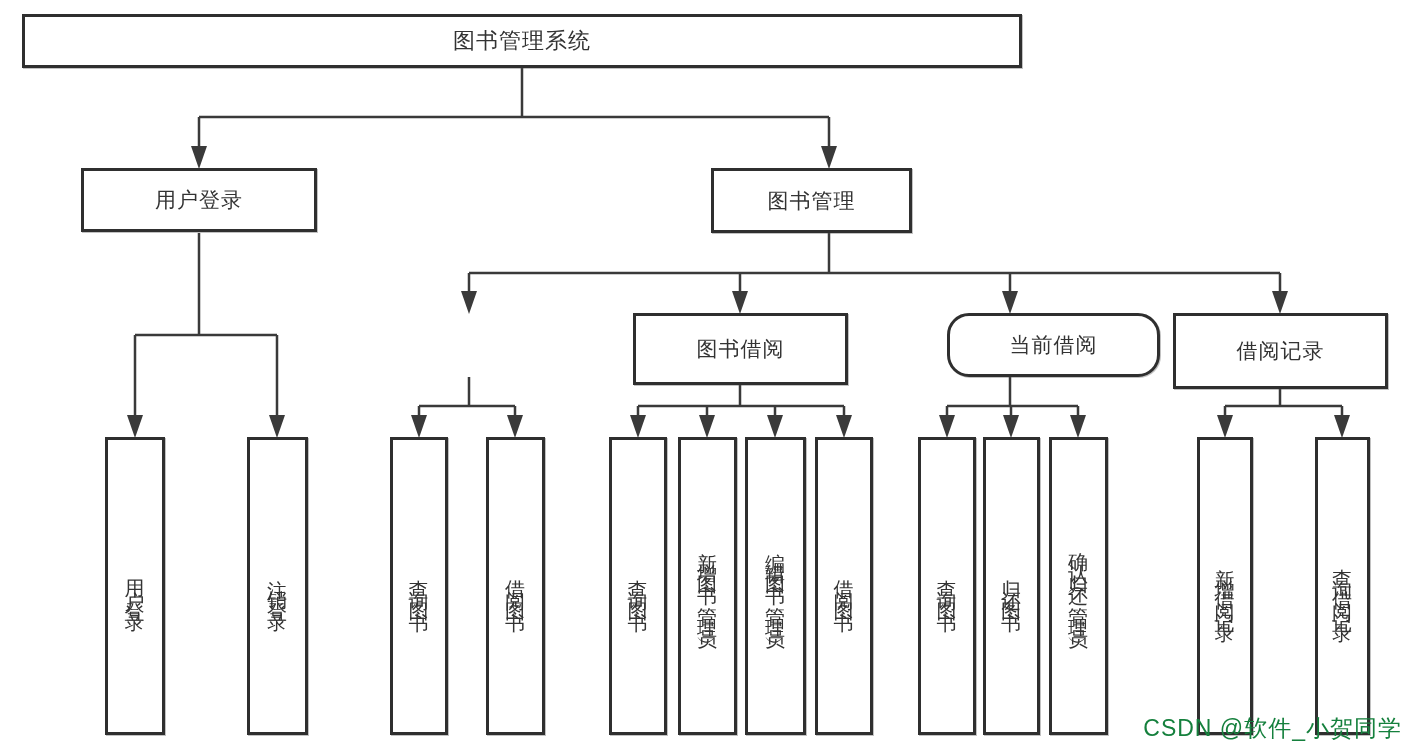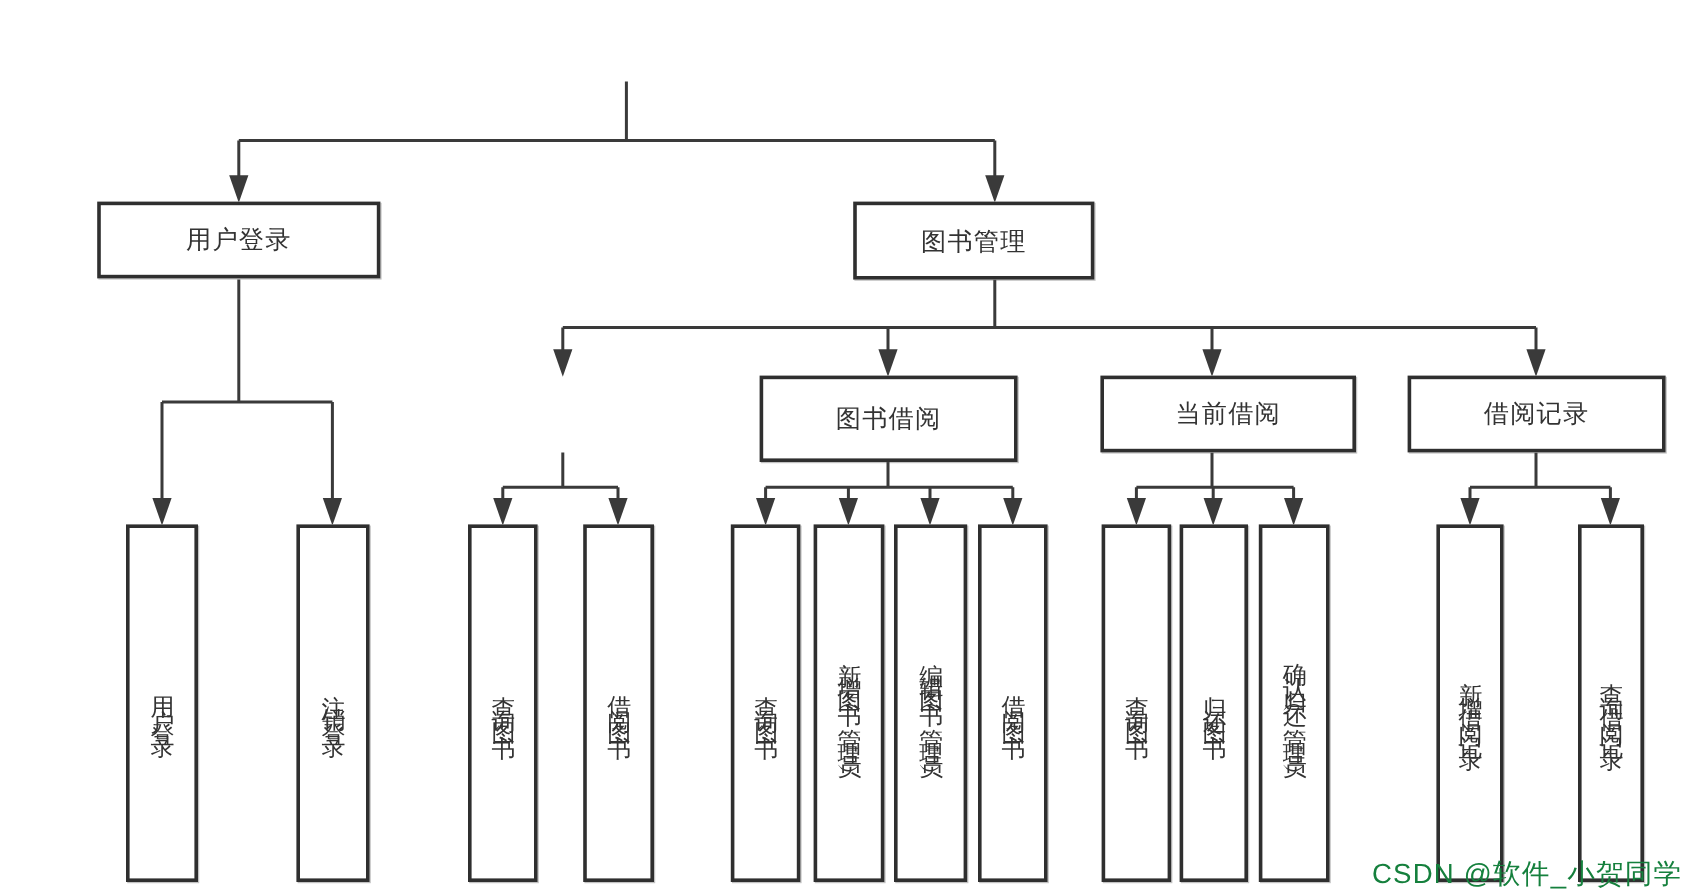--- a/index.html
+++ b/index.html
@@ -43,22 +43,22 @@
     letter-spacing: 11px;
     line-height: 1;
     white-space: nowrap;
   }
   
   #n-root        { left: 22px;  top: 14px;  width: 1000px; height: 54px; }
   #n-user-login  { left: 81px;  top: 168px; width: 236px;  height: 64px; }
   #n-book-mgmt   { left: 711px; top: 168px; width: 201px;  height: 65px; }
   #n-new-book    { left: 363px; top: 313px; width: 212px;  height: 64px; }
   #n-book-borrow { left: 633px; top: 313px; width: 215px;  height: 72px; }
-  #n-current     { left: 917px; top: 313px; width: 213px;  height: 64px; }
-  #n-records     { left: 1173px;top: 313px; width: 215px;  height: 64px; }
+  #n-current     { left: 947px; top: 313px; width: 213px;  height: 64px; border-radius: 22px; }
+  #n-records     { left: 1173px;top: 313px; width: 215px;  height: 76px; }
   .leaf { top: 437px; height: 298px; }
   #n-leaf-login   { left: 105px;  width: 60px; }
   #n-leaf-logout  { left: 247px;  width: 61px; }
   #n-leaf-q1      { left: 390px;  width: 58px; }
   #n-leaf-b1      { left: 486px;  width: 59px; }
   #n-leaf-q2      { left: 609px;  width: 58px; }
   #n-leaf-add     { left: 678px;  width: 59px; }
   #n-leaf-edit    { left: 745px;  width: 61px; }
   #n-leaf-b2      { left: 815px;  width: 58px; }
   #n-leaf-q3      { left: 918px;  width: 58px; }
@@ -115,20 +115,21 @@
       <polygon points="767,415 783,415 775,438"></polygon>
       <polygon points="836,415 852,415 844,438"></polygon>
       <polygon points="939,415 955,415 947,438"></polygon>
       <polygon points="1003,415 1019,415 1011,438"></polygon>
       <polygon points="1070,415 1086,415 1078,438"></polygon>
       <polygon points="1217,415 1233,415 1225,438"></polygon>
       <polygon points="1334,415 1350,415 1342,438"></polygon>
     </g>
   </svg>
 
+  <div id="n-root" class="node hnode root-node">图书管理系统</div>
 
   <div id="n-user-login" class="node hnode">用户登录</div>
   <div id="n-book-mgmt" class="node hnode">图书管理</div>
 
   <div id="n-book-borrow" class="node hnode">图书借阅</div>
   <div id="n-current" class="node hnode">当前借阅</div>
   <div id="n-records" class="node hnode">借阅记录</div>
 
   <div id="n-leaf-login" class="node vnode leaf">
     <span class="vtext">用户登录</span>

